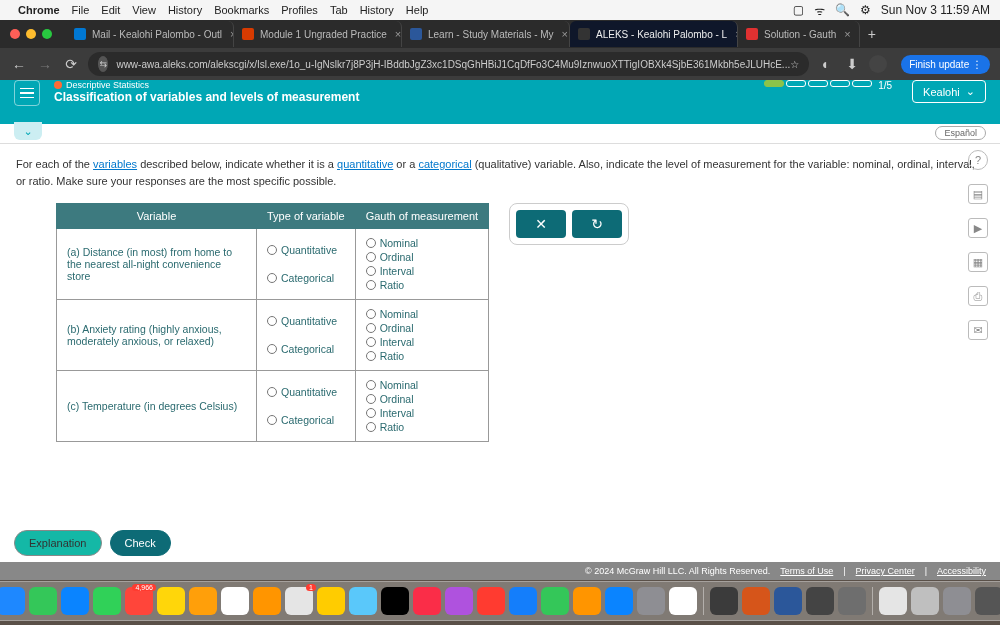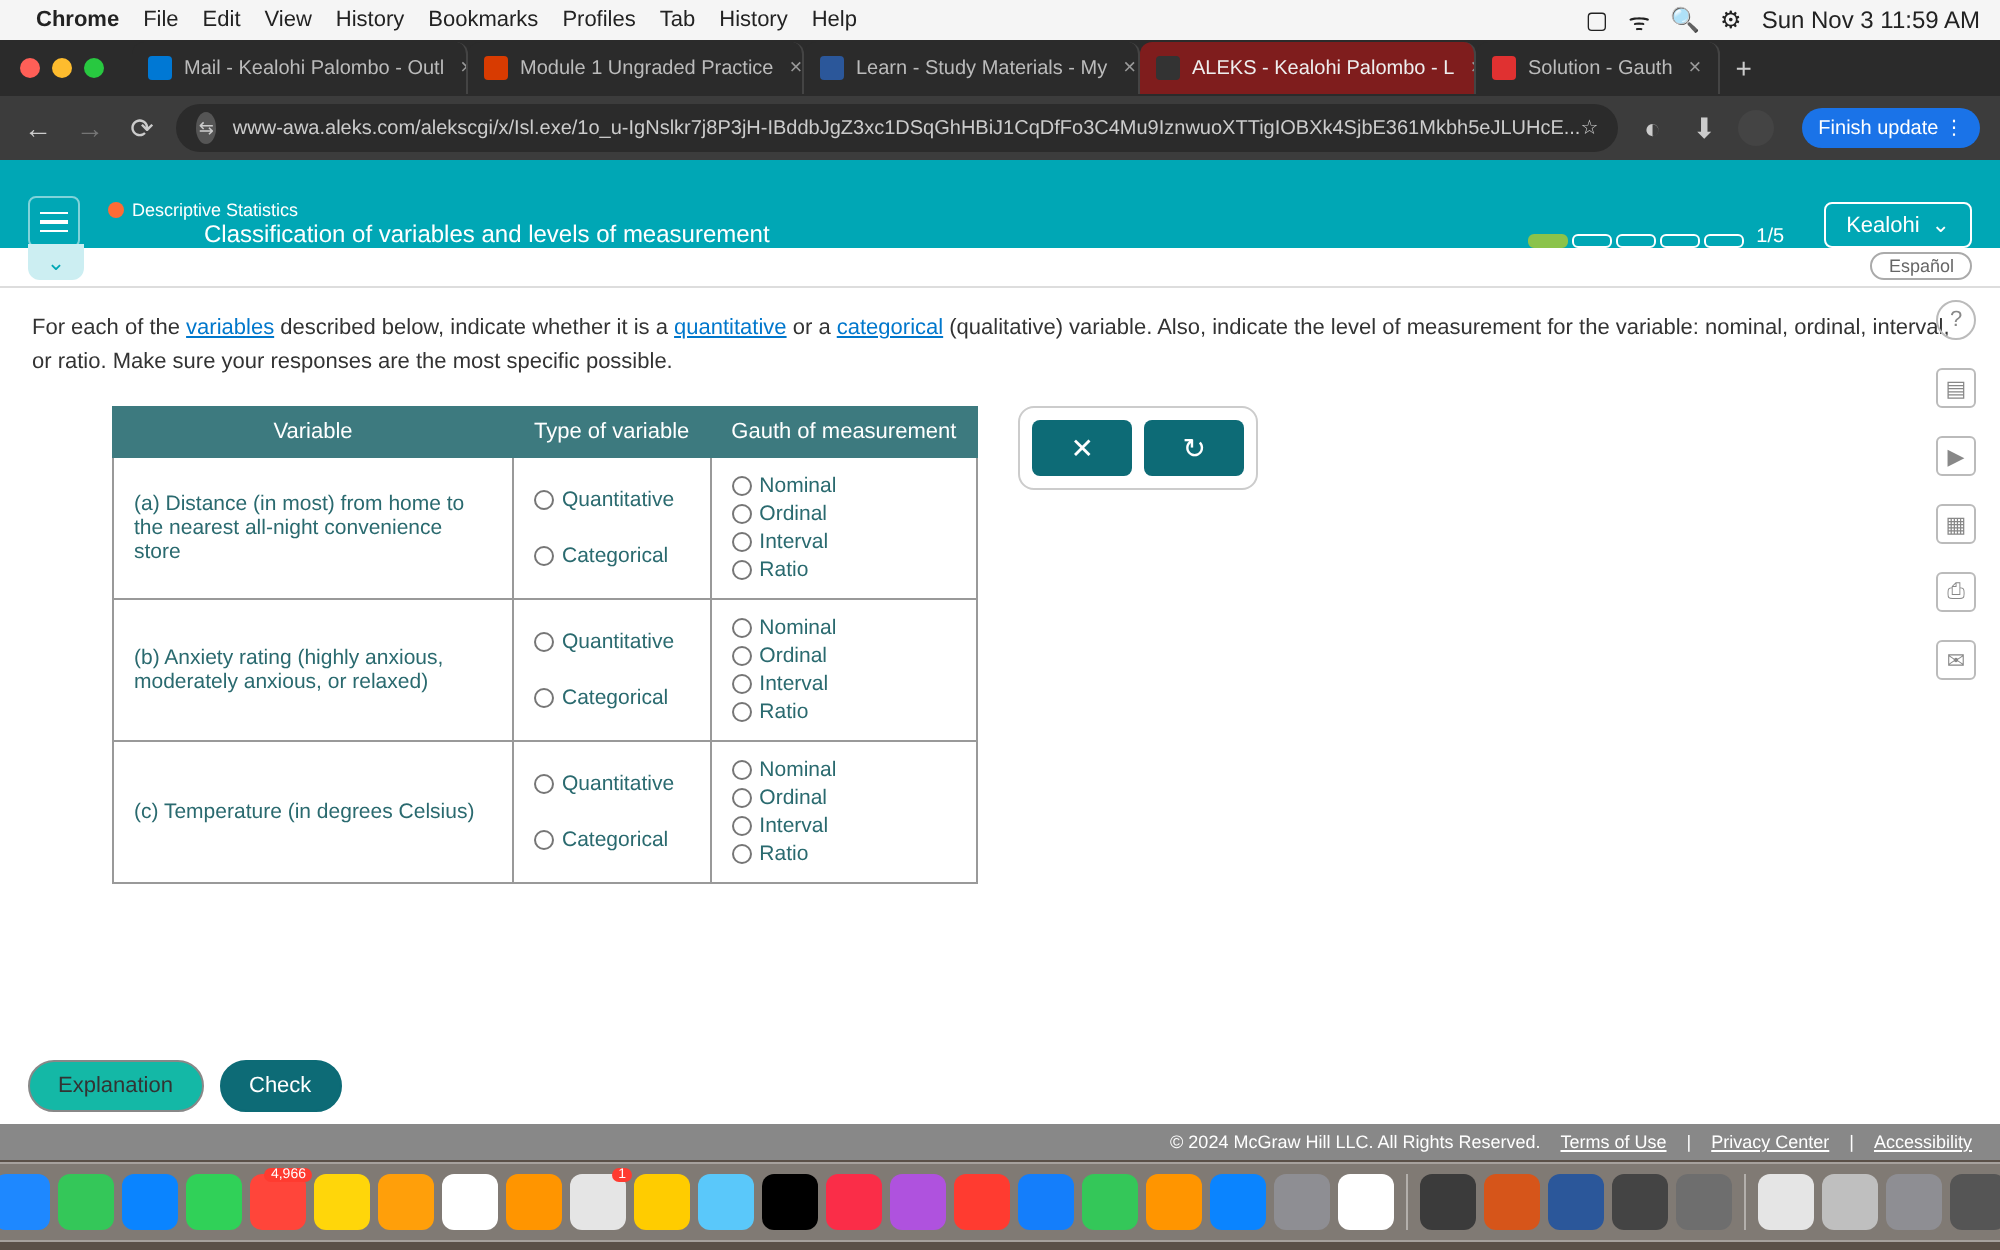--- a/index.html
+++ b/index.html
@@ -13,39 +13,39 @@
 .menubar .spacer { flex: 1; }
 .menubar .ri { margin-left: 10px; font-size: 12px; }
 
 
 .chrome { background: #2b2b2b; }
 .tabrow { display: flex; align-items: center; height: 28px; padding-left: 10px; }
 .traffic { display: flex; gap: 6px; margin-right: 14px; }
 .dot { width: 10px; height: 10px; border-radius: 50%; }
 .tr-r { background: #ff5f57; } .tr-y { background: #febc2e; } .tr-g { background: #28c840; }
 .tab { display: flex; align-items: center; height: 26px; padding: 0 8px; font-size: 10px; color: #bbb; background: #2b2b2b; border-radius: 6px 6px 0 0; max-width: 168px; overflow: hidden; white-space: nowrap; border-right: 1px solid #444; }
-.tab.active { background: #7f1d1d; color: #eee; }
+.tab.active { background: #0f172a; color: #eee; }
 .tab .fav { width: 12px; height: 12px; margin-right: 6px; flex-shrink: 0; border-radius: 2px; }
 .tab .close { margin-left: 8px; color: #999; font-size: 11px; }
 .newtab { color: #ccc; margin-left: 8px; font-size: 14px; }
 
 .addrrow { display: flex; align-items: center; height: 32px; background: #3c3c3c; padding: 0 10px; gap: 8px; }
 .navicon { width: 18px; color: #ccc; font-size: 14px; text-align: center; }
 .addr { flex: 1; background: #2b2b2b; border-radius: 14px; height: 24px; display: flex; align-items: center; padding: 0 10px; color: #ccc; font-size: 10px; overflow: hidden; white-space: nowrap; }
 .addr .lock { width: 16px; height: 16px; background: #555; border-radius: 50%; display: flex; align-items: center; justify-content: center; margin-right: 8px; font-size: 9px; }
 .upd { background: #1a73e8; color: #fff; font-size: 10px; padding: 4px 8px; border-radius: 12px; margin-left: 6px; }
 
 
 .aleks { background: #fff; height: 500px; position: relative; }
-.hdr { background: #00a7b5; height: 44px; display: flex; align-items: flex-end; padding: 0 14px; color: #fff; }
+.hdr { background: #00a7b5; height: 44px; display: flex; align-items: flex-start; padding: 0 14px; color: #fff; }
 .burger { width: 26px; height: 26px; border: 1px solid rgba(255,255,255,.5); border-radius: 4px; display: flex; flex-direction: column; justify-content: center; align-items: center; gap: 3px; margin-right: 14px; }
 .burger span { width: 14px; height: 1.5px; background: #fff; }
 .hdr-txt .crumb { font-size: 9px; display: flex; align-items: center; gap: 4px; }
 .crumb-dot { width: 8px; height: 8px; background: #ff6b35; border-radius: 50%; }
-.hdr-txt .title { font-size: 12px; font-weight: 400; margin-left: 48px; }
+.hdr-txt .title { font-size: 12px; font-weight: 700; }
 .hdr-spacer { flex: 1; }
 .prog { display: flex; gap: 2px; margin-right: 6px; }
 .pseg { width: 20px; height: 7px; border: 1px solid #fff; border-radius: 3px; }
 .pseg.fill { background: #8bc34a; border-color: #8bc34a; }
 .progc { color: #fff; font-size: 10px; margin-right: 20px; }
 .user-dd { border: 1px solid #fff; border-radius: 4px; padding: 4px 10px; font-size: 11px; display: flex; align-items: center; gap: 6px; }
 
 .subbar { height: 20px; background: #fff; border-bottom: 1px solid #ddd; position: relative; }
 .chev-tab { position: absolute; left: 14px; top: -2px; width: 28px; height: 18px; background: #cceef2; border-radius: 0 0 6px 6px; display: flex; align-items: center; justify-content: center; color: #00a7b5; font-size: 11px; }
 .esp { position: absolute; right: 14px; top: 2px; border: 1px solid #aaa; border-radius: 10px; padding: 1px 8px; font-size: 9px; color: #666; }

